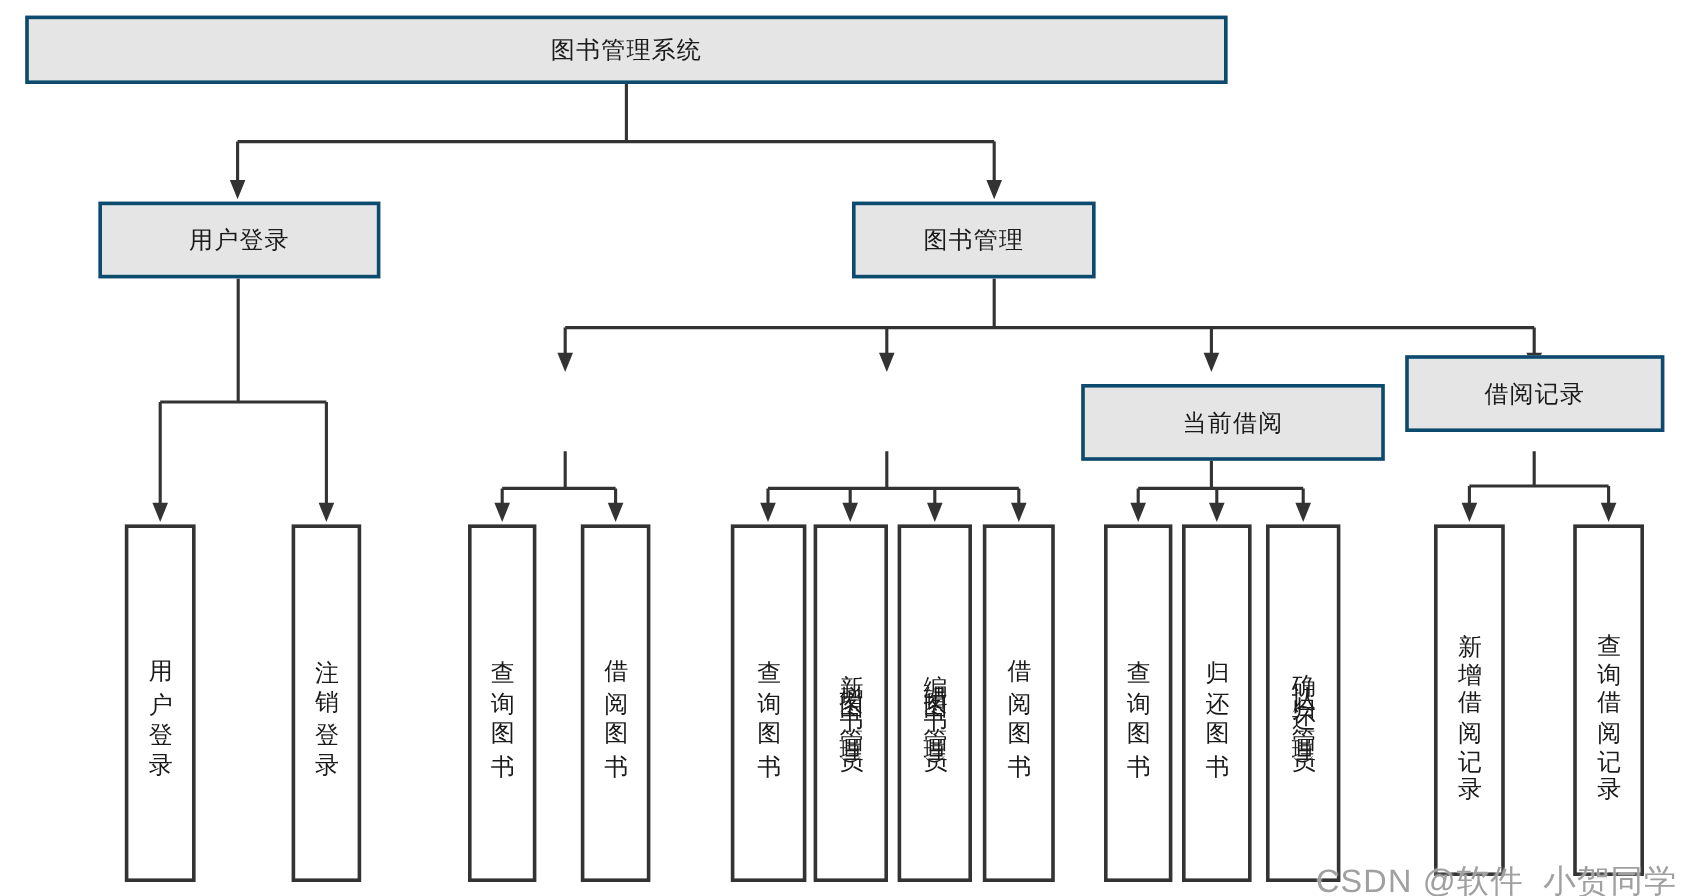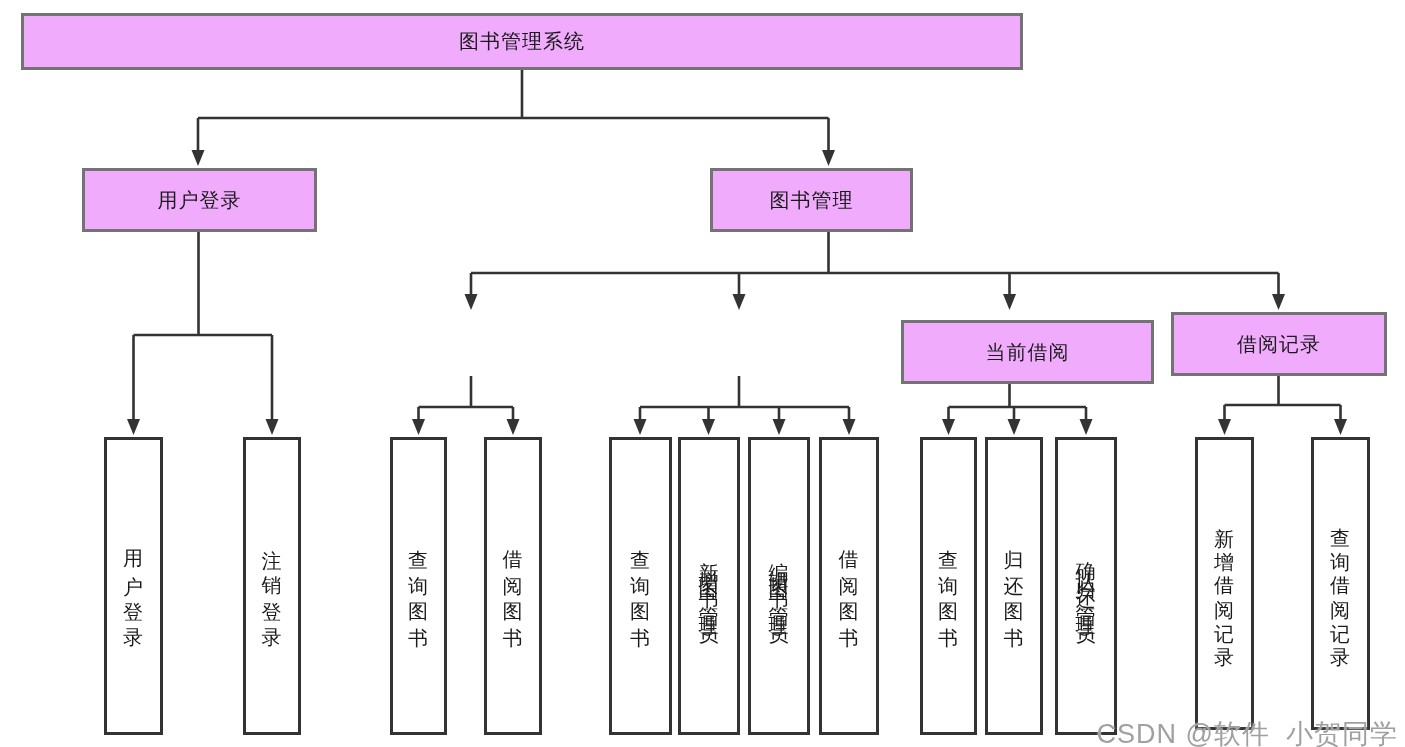--- a/index.html
+++ b/index.html
@@ -2,21 +2,21 @@
 <html><head>
 <meta charset="utf-8">
 <style>
   html,body{margin:0;padding:0;background:#ffffff;}
   .stage{
     position:relative;width:1405px;height:747px;background:#ffffff;overflow:hidden;
     font-family:"Liberation Sans","DejaVu Sans",sans-serif;color:#1a1a1a;
   }
   .stage svg{position:absolute;left:0;top:0;width:1405px;height:747px;}
   .hbox{
-    position:absolute;box-sizing:border-box;border:3px solid #737373;background:#f0abfc;
+    position:absolute;box-sizing:border-box;border:3px solid #0c4a6e;background:#e5e5e5;
     display:flex;align-items:center;justify-content:center;
     font-size:20px;letter-spacing:1px;white-space:nowrap;
   }
   .vbox{
     position:absolute;box-sizing:border-box;border:3px solid #333333;background:#ffffff;
     display:flex;align-items:center;justify-content:center;
   }
   .vlabel{
     writing-mode:vertical-rl;text-orientation:mixed;
     font-size:20px;line-height:1;white-space:nowrap;color:#1a1a1a;
@@ -71,21 +71,21 @@
       <polygon points="1334,419 1347,419 1340.5,435"></polygon>
     </g>
   </svg>
 
   <div class="hbox" style="left:21px;top:13px;width:1002px;height:57px">图书管理系统</div>
 
   <div class="hbox" style="left:82px;top:168px;width:235px;height:64px">用户登录</div>
   <div class="hbox" style="left:710px;top:168px;width:203px;height:64px">图书管理</div>
 
   <div class="hbox" style="left:901px;top:320px;width:253px;height:64px">当前借阅</div>
-  <div class="hbox" style="left:1171px;top:312px;width:216px;height:64px">借阅记录</div>
+  <div class="hbox" style="left:1171px;top:296px;width:216px;height:64px">借阅记录</div>
 
   <div class="vbox" style="left:104px;top:437px;width:59px;height:298px">
     <span class="vlabel" style="letter-spacing: 26px;">用户登录</span>
   </div>
   <div class="vbox" style="left:243px;top:437px;width:58px;height:298px">
     <span class="vlabel" style="letter-spacing: 26px;">注销登录</span>
   </div>
 
   <div class="vbox" style="left:390px;top:437px;width:57px;height:298px">
     <span class="vlabel" style="letter-spacing: 26px;">查询图书</span>

